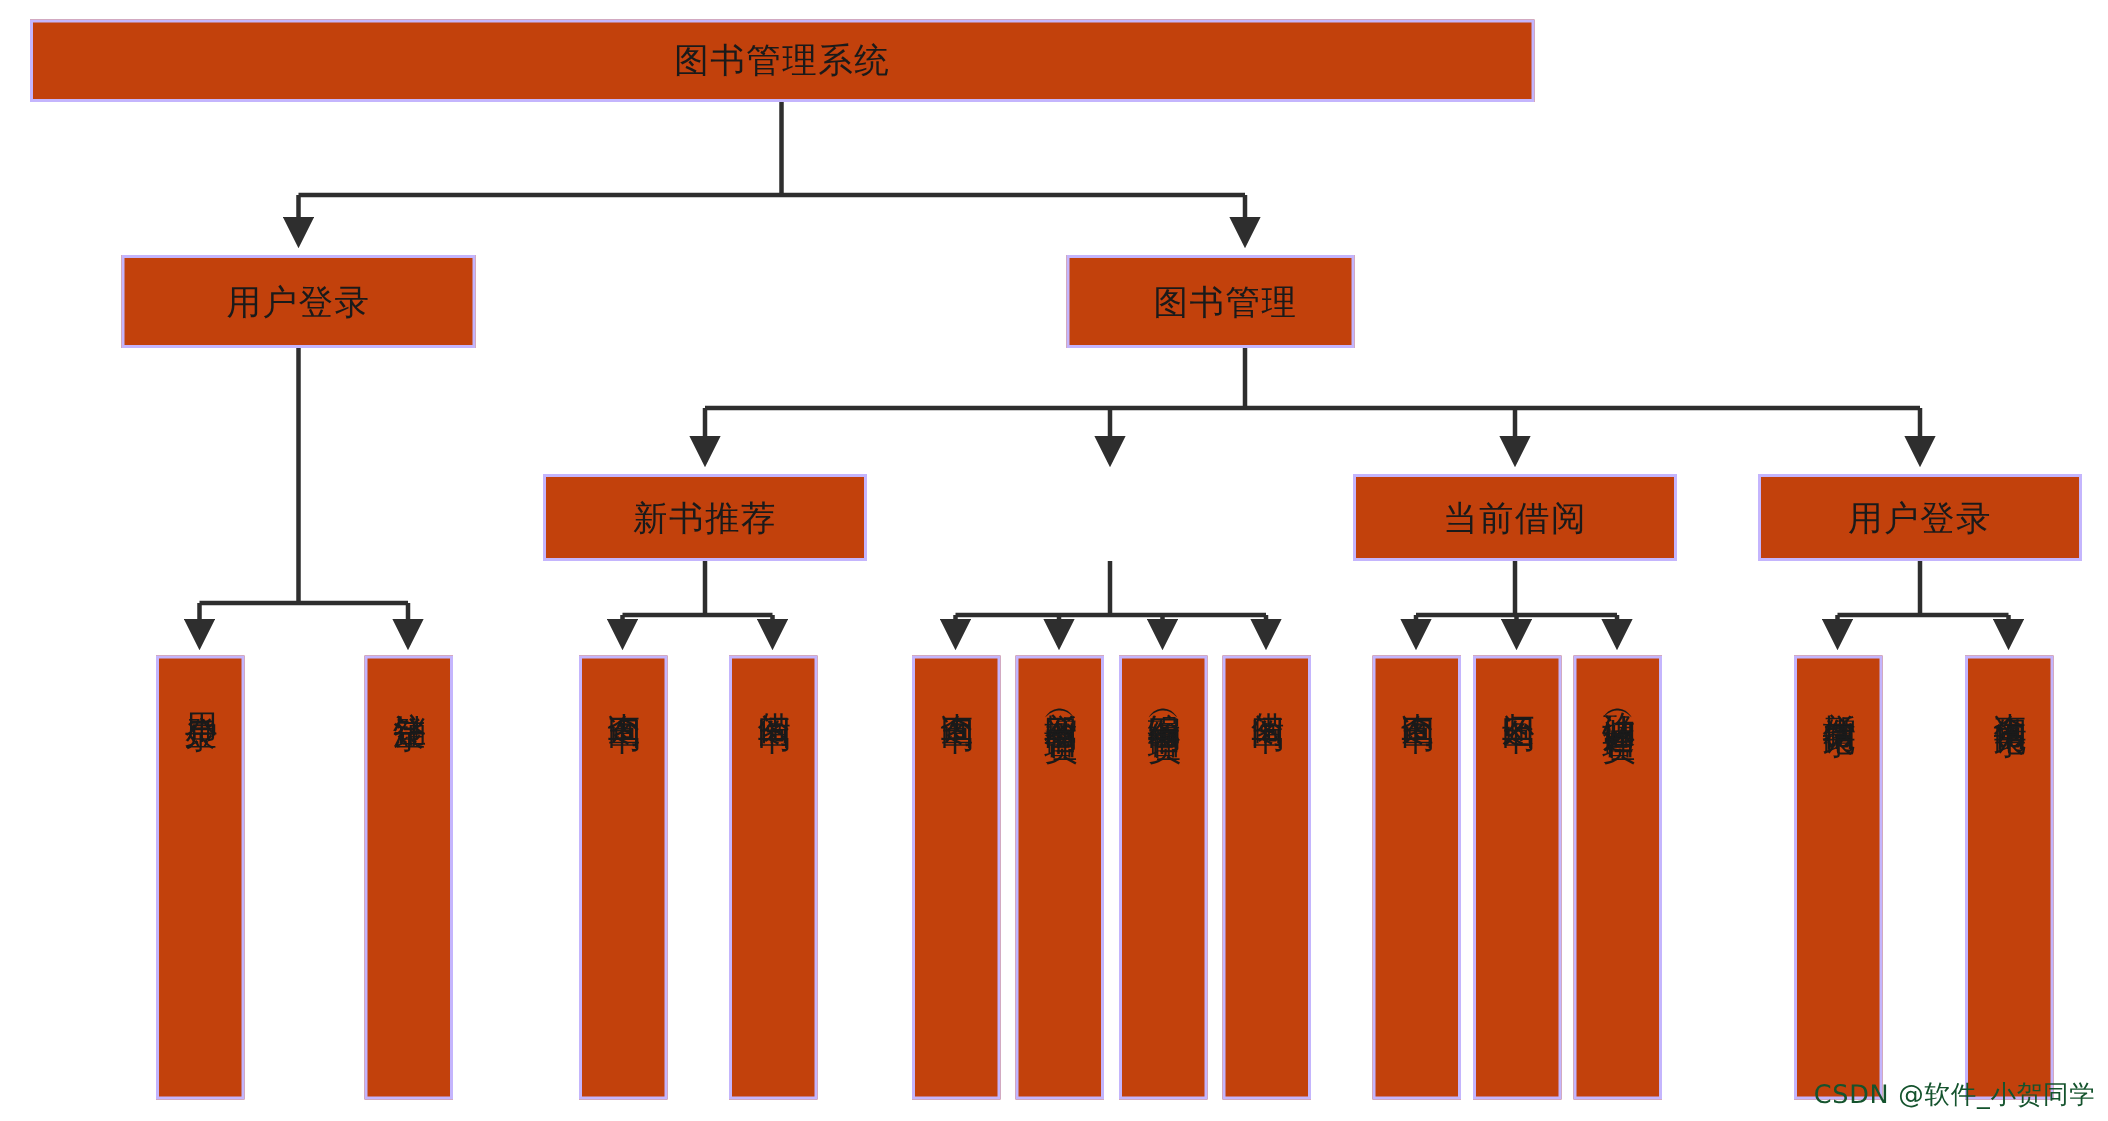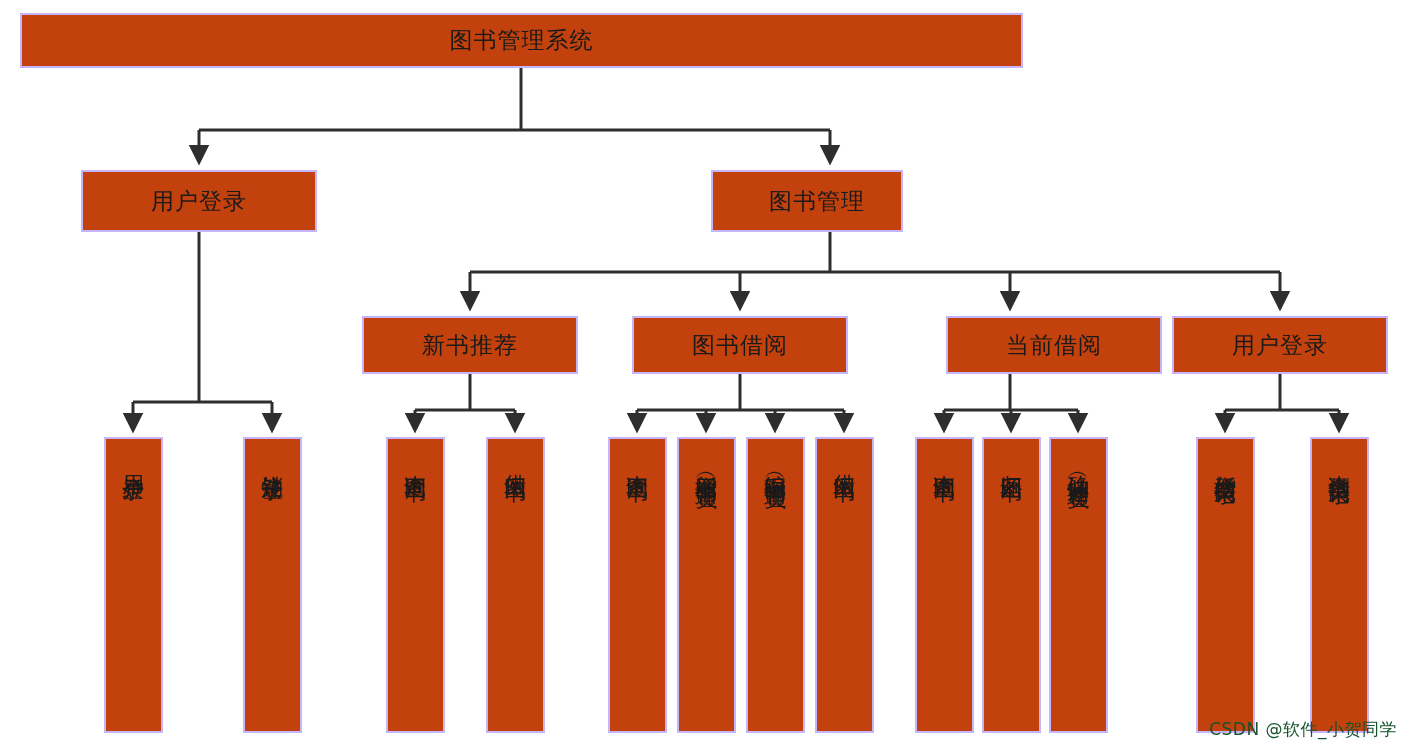--- a/index.html
+++ b/index.html
@@ -125,24 +125,21 @@
   <div class="node h" style="left:81px; top:170px; width:236px; height:62px;">
     <span>用户登录</span>
   </div>
   <div class="node h" style="left:711px; top:170px; width:192px; height:62px;padding-left:20px;">
     <span>图书管理</span>
   </div>
 
   <div class="node h" style="left:362px; top:316px; width:216px; height:58px;">
     <span>新书推荐</span>
   </div>
-  <div class="node h" style="left:632px; top:316px; width:216px; height:58px;">
-    <span>图书借阅</span>
-  </div>
-  <div class="node h" style="left:902px; top:316px; width:216px; height:58px;margin-left:44px;">
+  <div class="node h" style="left:902px; top:316px; width:216px; height:58px;">
     <span>当前借阅</span>
   </div>
   <div class="node h" style="left:1172px; top:316px; width:216px; height:58px;">
     <span>用户登录</span>
   </div>
 
   <div class="node v" style="left:104px; top:437px; width:59px; height:296px;">
     <span class="vt">用户登录</span>
   </div>
   <div class="node v" style="left:243px; top:437px; width:59px; height:296px;">

